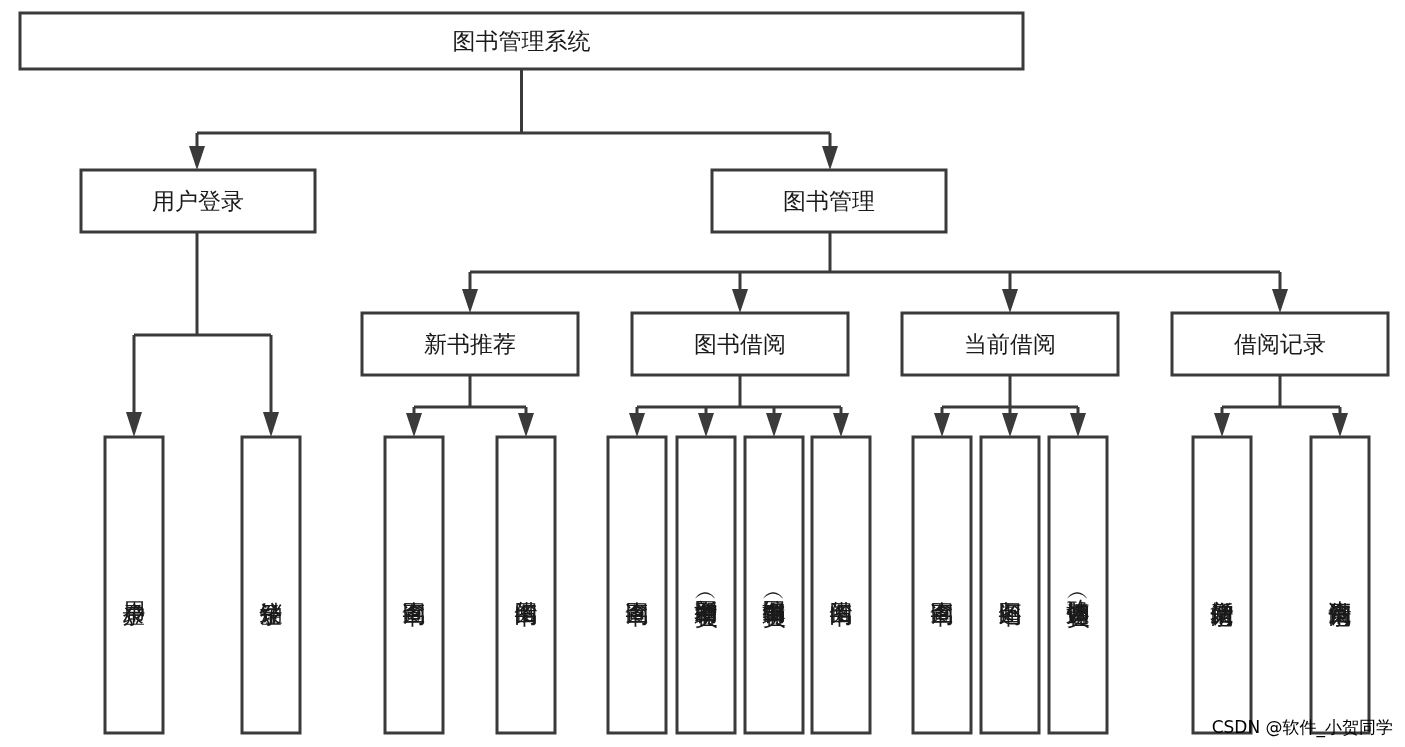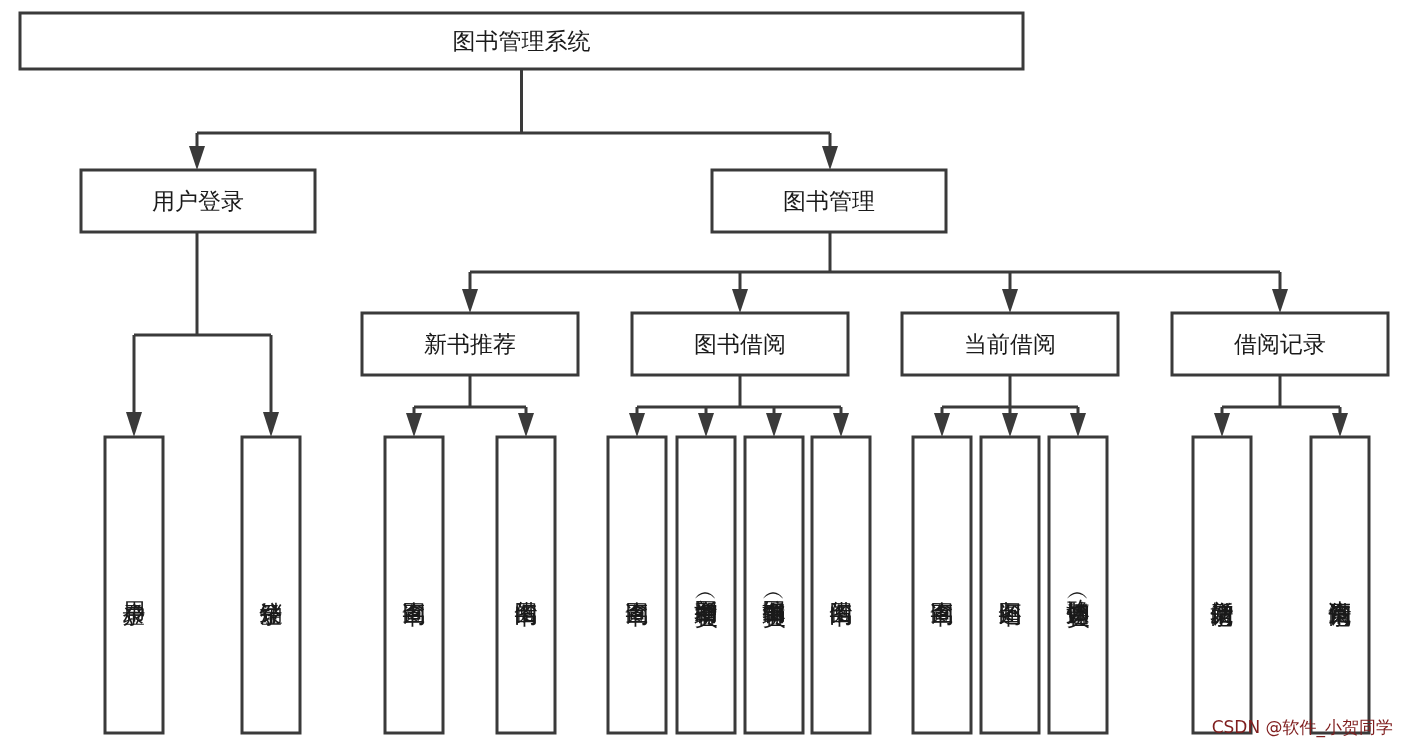--- a/index.html
+++ b/index.html
@@ -70,21 +70,21 @@
     letter-spacing: 1px;
     white-space: nowrap;
     text-align: center;
   }
   .watermark {
     position: absolute;
     right: 12px;
     bottom: 8px;
     font-family: "DejaVu Sans", "Liberation Sans", sans-serif;
     font-size: 17px;
-    color: #7f1d1d;
+    color: #000000;
     white-space: nowrap;
     user-select: none;
   }
 </style>
 </head>
 <body>
 
 <div id="diagram-root">
 
   <svg class="flow" viewBox="0 0 1405 747">

